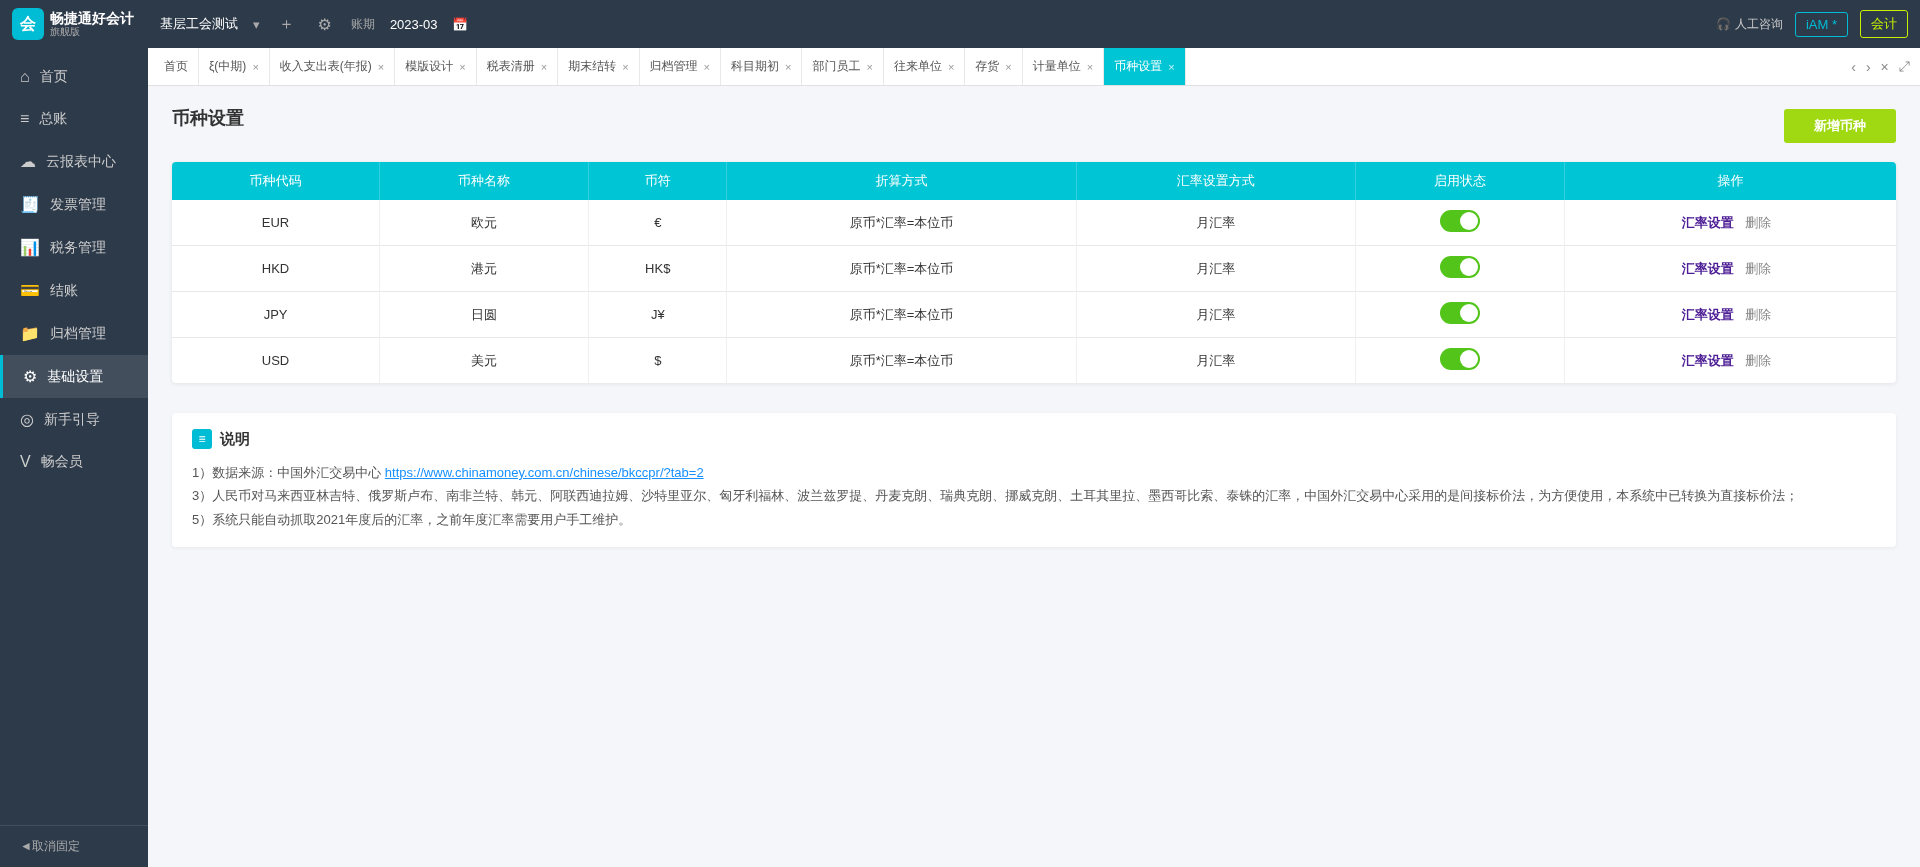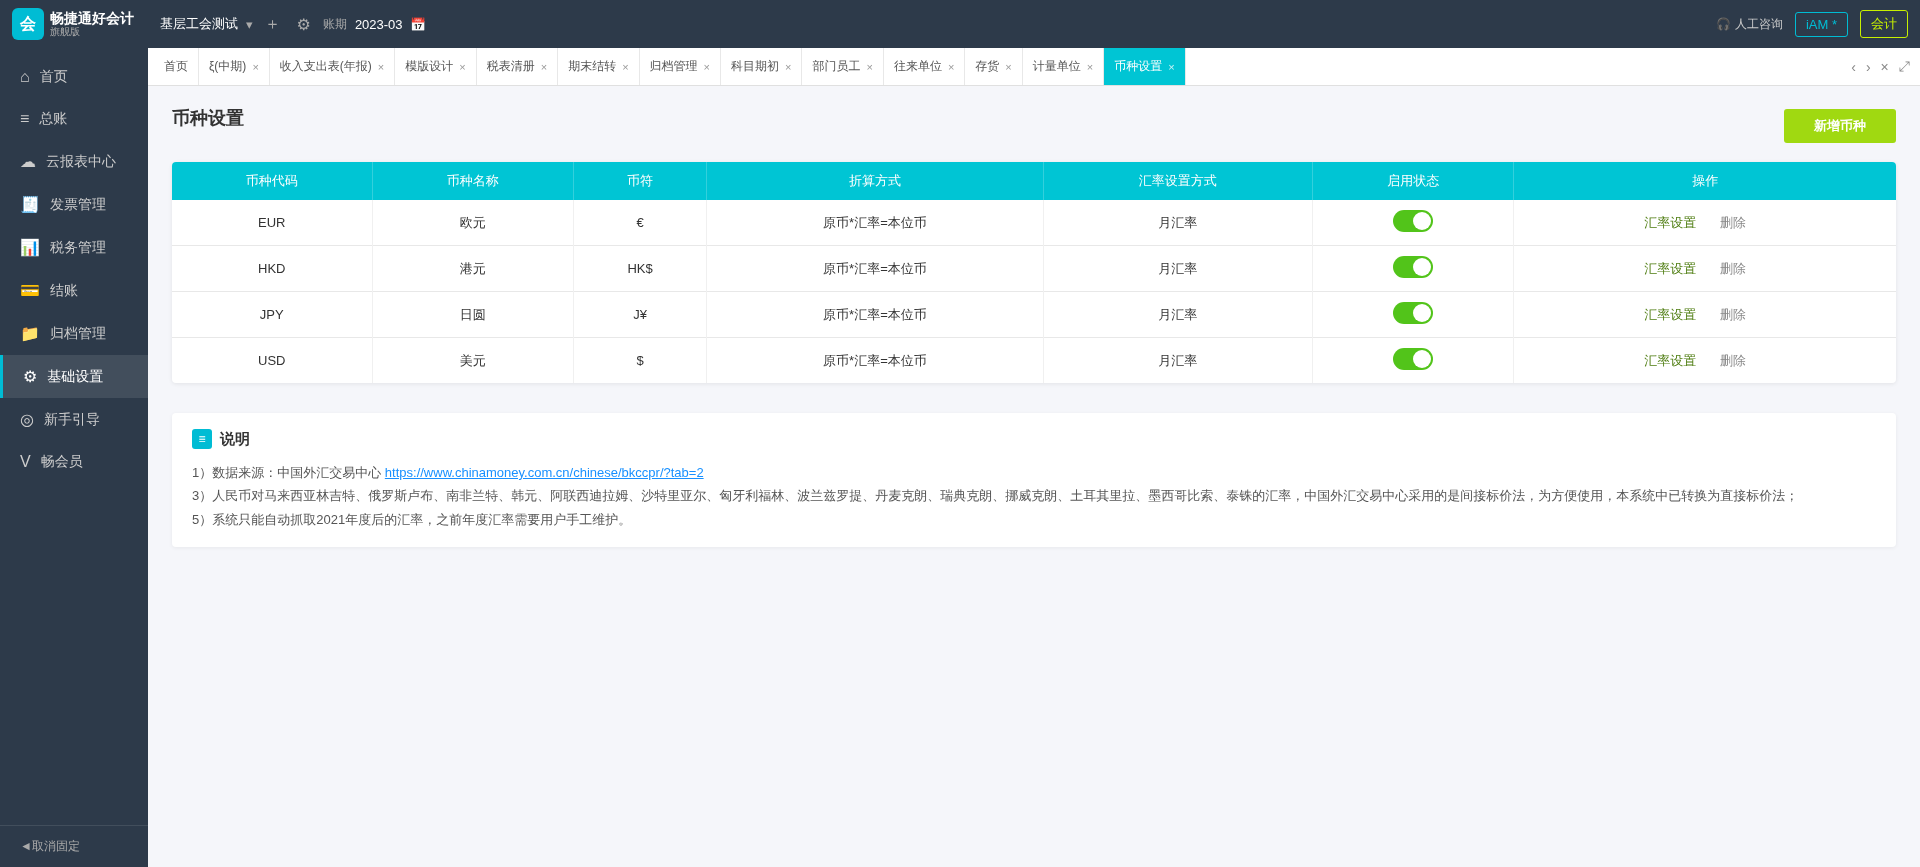--- a/index.html
+++ b/index.html
@@ -30,21 +30,21 @@
       color: white; font-size: 16px; font-weight: bold;
     }
     .logo-text { display: flex; flex-direction: column; line-height: 1.2; }
     .logo-main { font-size: 14px; color: white; font-weight: bold; }
     .logo-sub { font-size: 10px; color: #aaa; }
 
     .top-center {
       flex: 1;
       display: flex;
       align-items: center;
-      gap: 8px;
+      gap: 15px;
       color: white;
       font-size: 13px;
     }
     .company-name {
       color: white;
       font-size: 13px;
     }
     .dropdown-arrow { color: #aaa; cursor: pointer; }
     .top-icon-btn {
       background: none; border: none; color: #aaa; cursor: pointer; font-size: 16px; padding: 0 4px;
@@ -242,29 +242,30 @@
     .data-table tbody td {
       padding: 10px 12px;
       text-align: center;
       color: #333;
       font-size: 13px;
       border-right: 1px solid #f0f0f0;
     }
     .data-table tbody td:last-child { border-right: none; }
 
     .action-link {
-      color: #4d7c0f;
+      color: #4c1d95;
       cursor: pointer;
       margin: 0 0;
       font-size: 13px;
+      font-weight: bold;
     }
     .delete-link {
       color: #888;
       cursor: pointer;
-      margin: 0 20px;
+      margin: 0 8px;
       font-size: 13px;
     }
 
     
     .toggle-switch {
       display: inline-flex;
       align-items: center;
       cursor: pointer;
     }
     .toggle-track {

